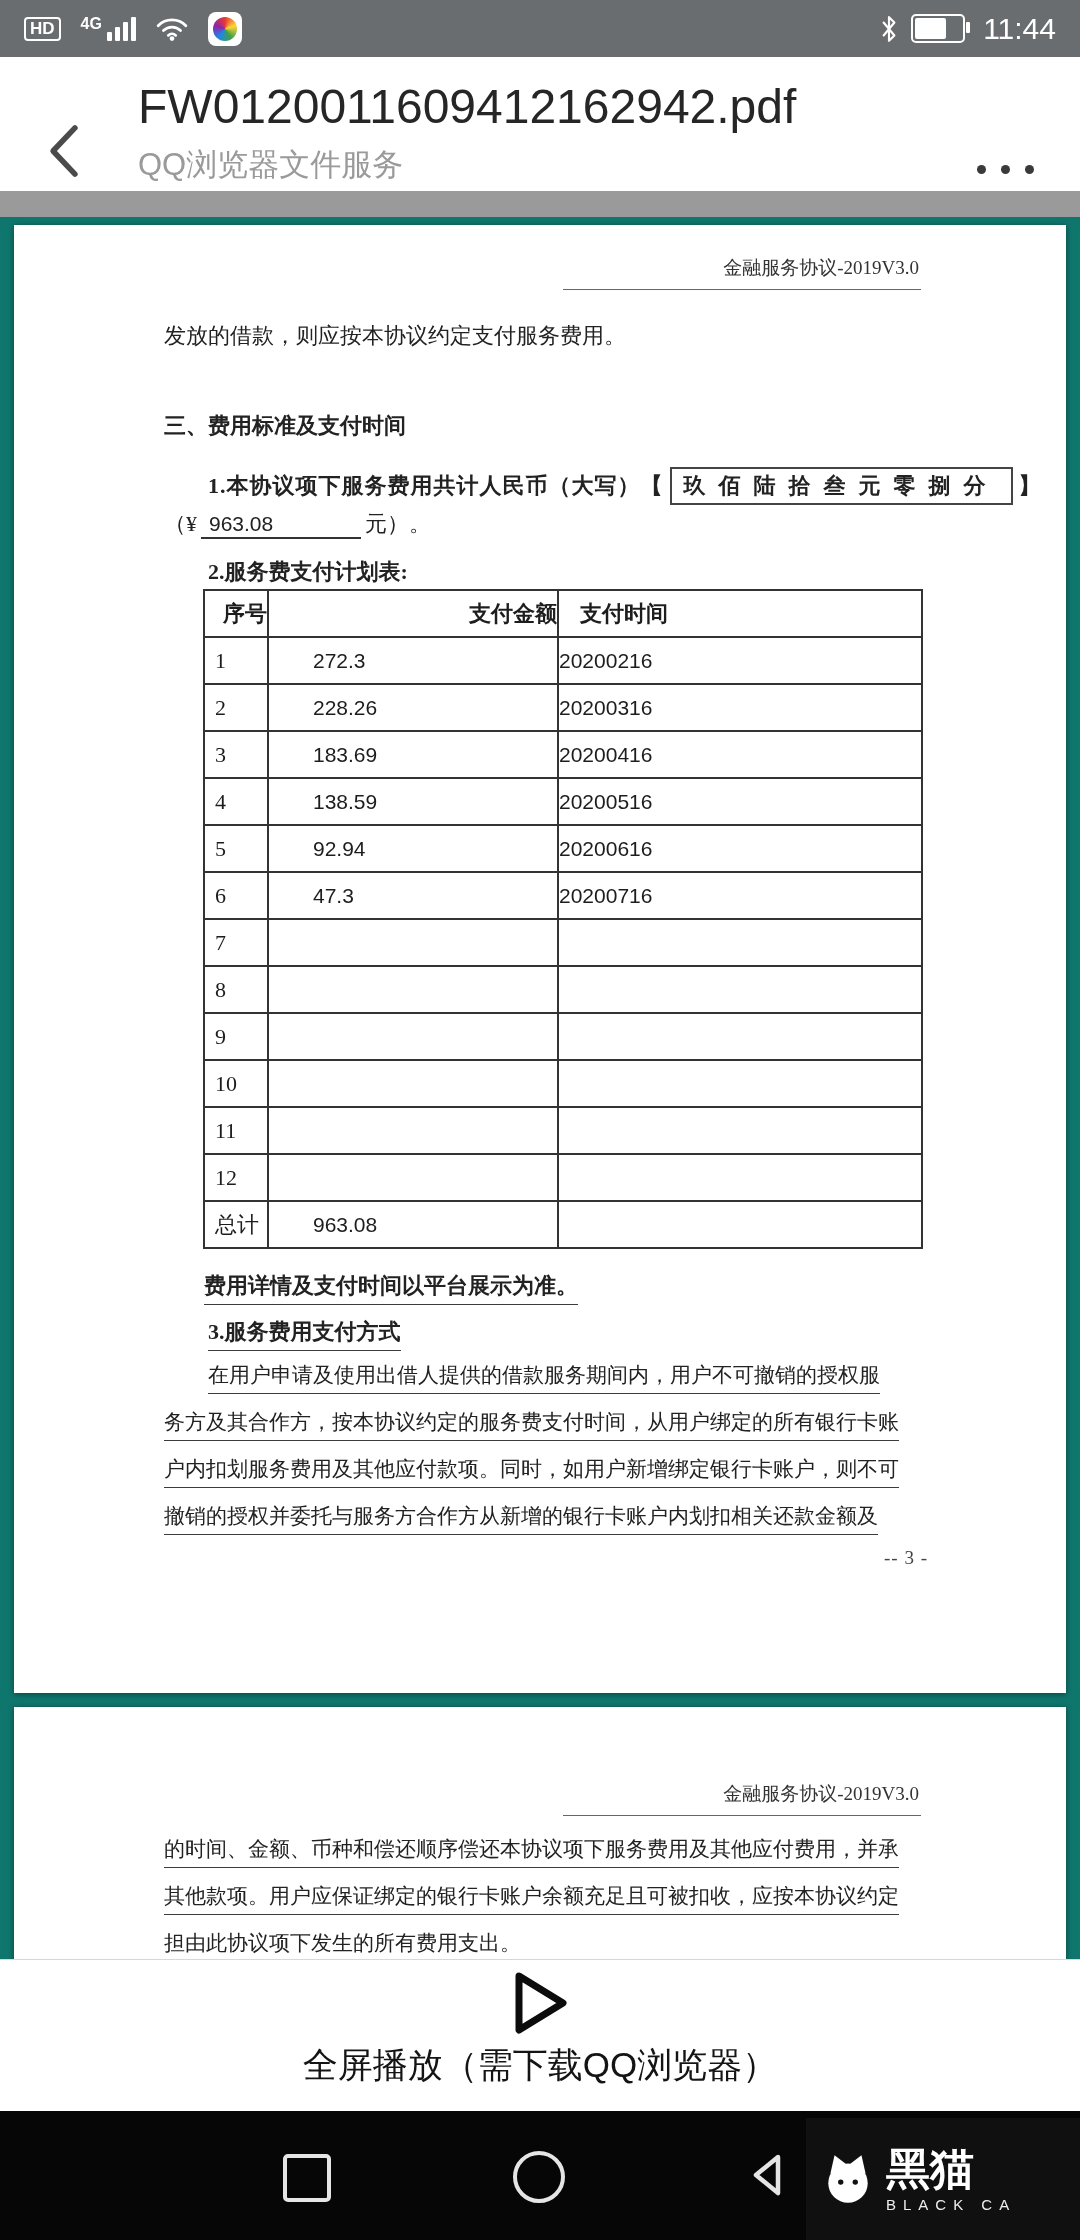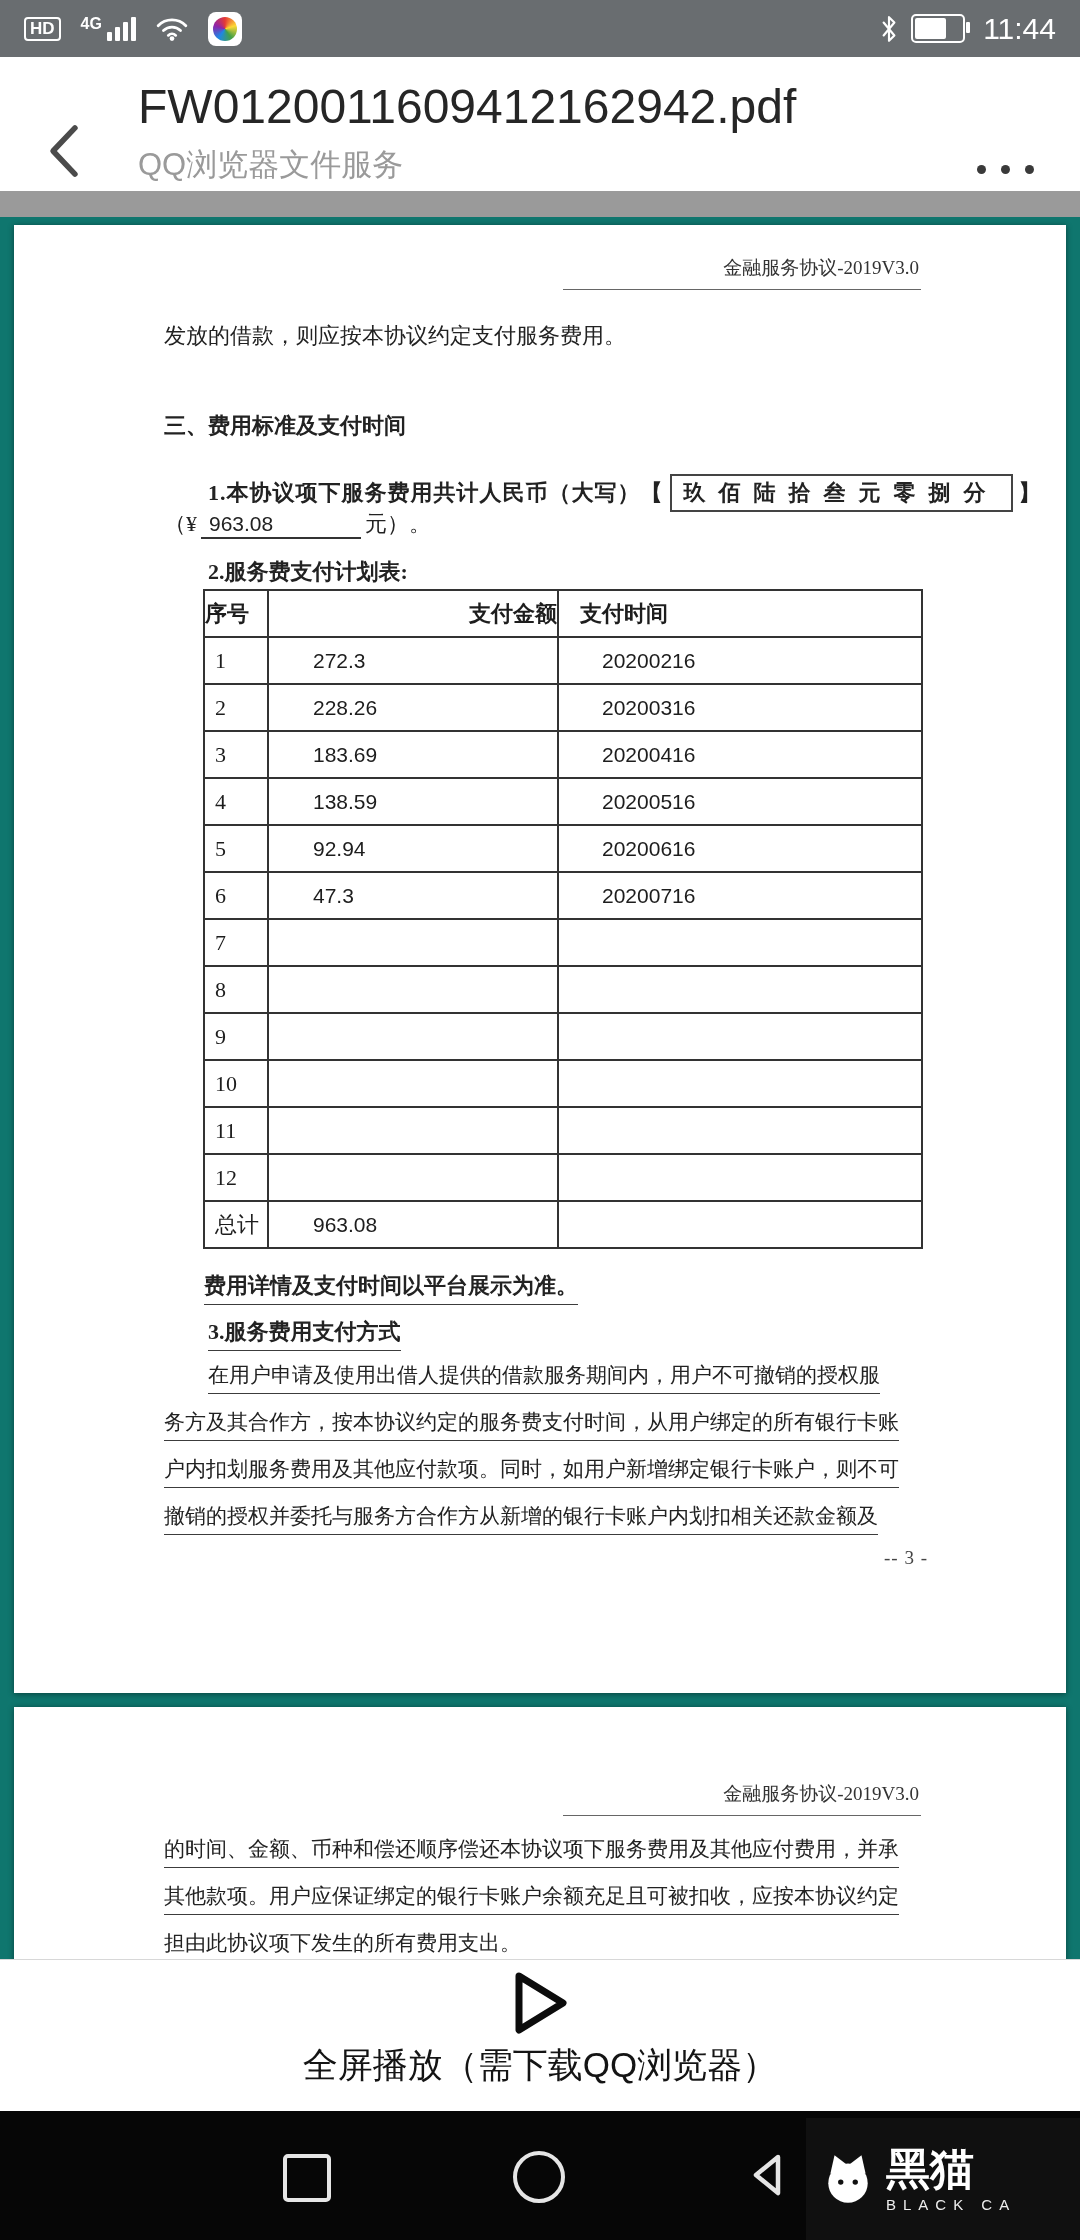--- a/index.html
+++ b/index.html
@@ -44,35 +44,35 @@
 
   .doc-header{position:absolute;right:145px;font-size:19px;color:#333;}
   .page1 .doc-header{top:30px;}
   .page2 .doc-header{top:74px;}
   .hdr-ul{display:inline-block;border-bottom:1px solid #666;padding:0 2px 8px 160px;}
 
   .doc-line{position:absolute;left:150px;right:145px;font-size:22px;white-space:nowrap;}
   .intro{top:96px;}
   .sec{top:186px;font-weight:700;}
   .clause1{top:234px;padding-left:44px;font-weight:700;letter-spacing:1px;}
-  .cn-amount{display:inline-block;border:2px solid #444;padding:2px 12px;letter-spacing:13px;margin:15px 6px;}
+  .cn-amount{display:inline-block;border:2px solid #444;padding:2px 12px;letter-spacing:13px;margin:8px 6px;}
   .amount-line{top:284px;}
   .fill{display:inline-block;width:160px;border-bottom:2px solid #333;margin:0 4px;vertical-align:bottom;}
   .amount-val{font-family:"Liberation Sans",sans-serif;font-size:21px;padding-left:8px;}
   .clause2{top:332px;padding-left:44px;font-weight:700;}
 
   .fee-table{position:absolute;top:364px;left:189px;border-collapse:collapse;font-size:22px;color:#1d1d1d;}
   .fee-table th,.fee-table td{border:2px solid #333;height:47px;box-sizing:border-box;padding:0;}
   .fee-table th{font-weight:700;}
-  .th0{width:64px;text-align:left;}
+  .th0{width:64px;text-align:right;}
   .th1{width:290px;text-align:right;}
   .th2{width:364px;text-align:left;padding-left:21px !important;}
   .fee-table td.c0{padding-left:10px;text-align:left;}
   .fee-table td.c1{padding-left:44px;font-family:"Liberation Sans",sans-serif;font-size:21px;}
-  .fee-table td.c2{padding-left:43px;font-family:"Liberation Sans",sans-serif;font-size:21px;}
+  .fee-table td.c2{font-family:"Liberation Sans",sans-serif;font-size:21px;}
 
   .note{top:1046px;padding-left:40px;font-weight:700;}
   .clause3{top:1092px;padding-left:44px;font-weight:700;}
   .ul{border-bottom:1px solid #3c3c3c;padding-bottom:6px;}
   .para{position:absolute;left:150px;right:145px;font-size:21px;}
   .page1 .para{top:1136px;}
   .page2 .para{top:128px;}
   .pline{height:47px;white-space:nowrap;}
   .pline.indent{text-indent:44px;}
   .pagenum{position:absolute;top:1322px;right:138px;font-size:19px;color:#444;letter-spacing:1px;

